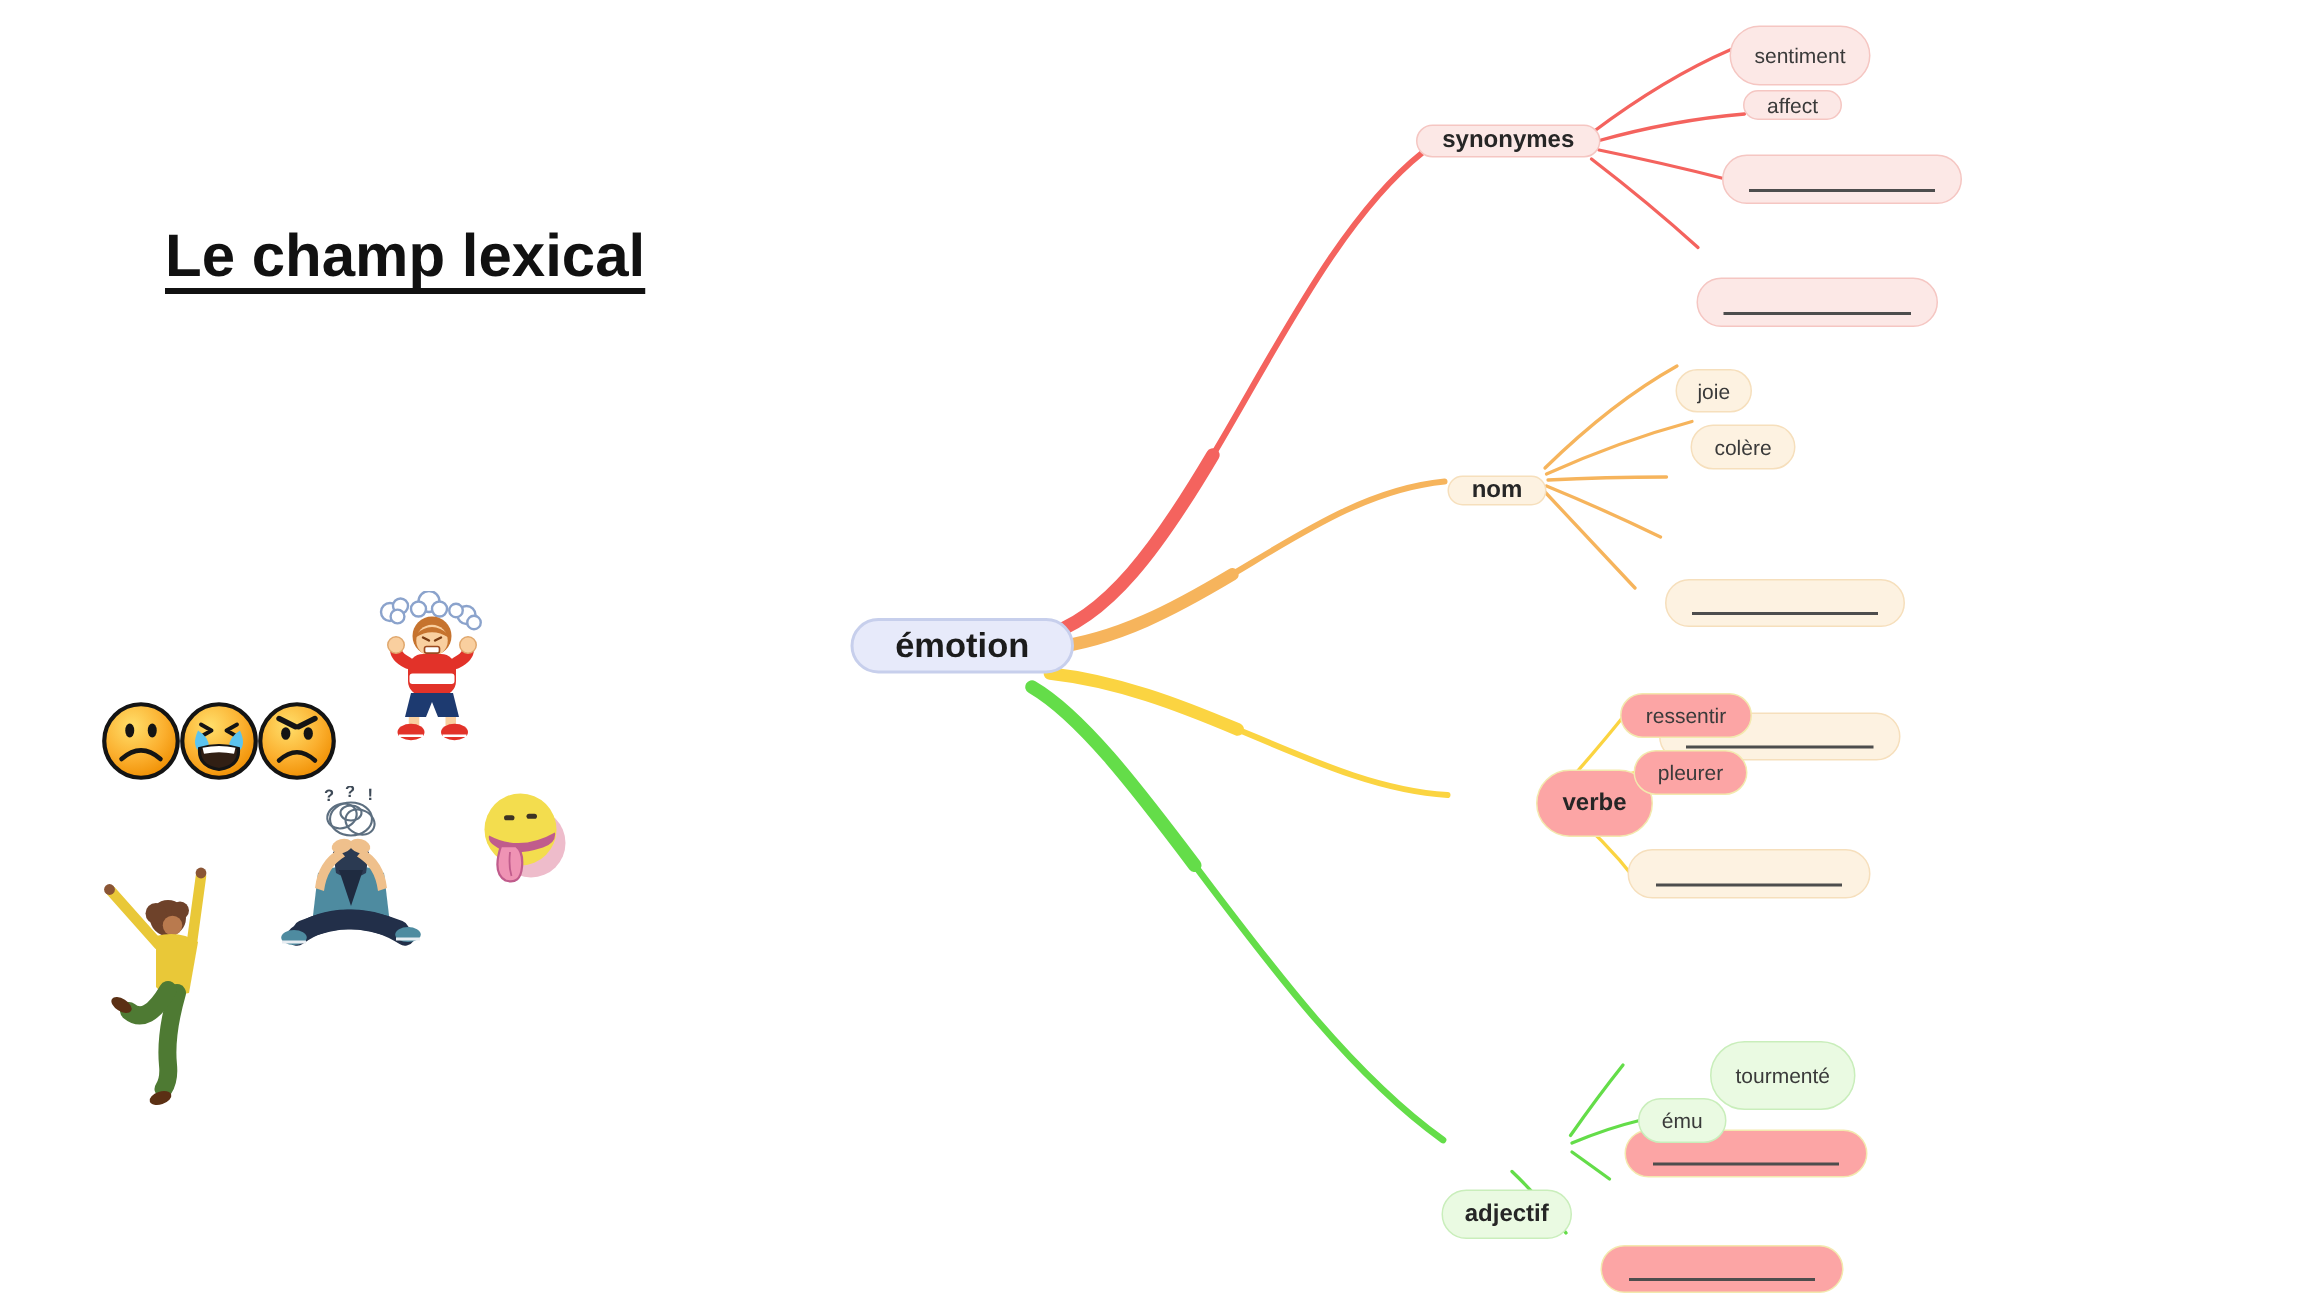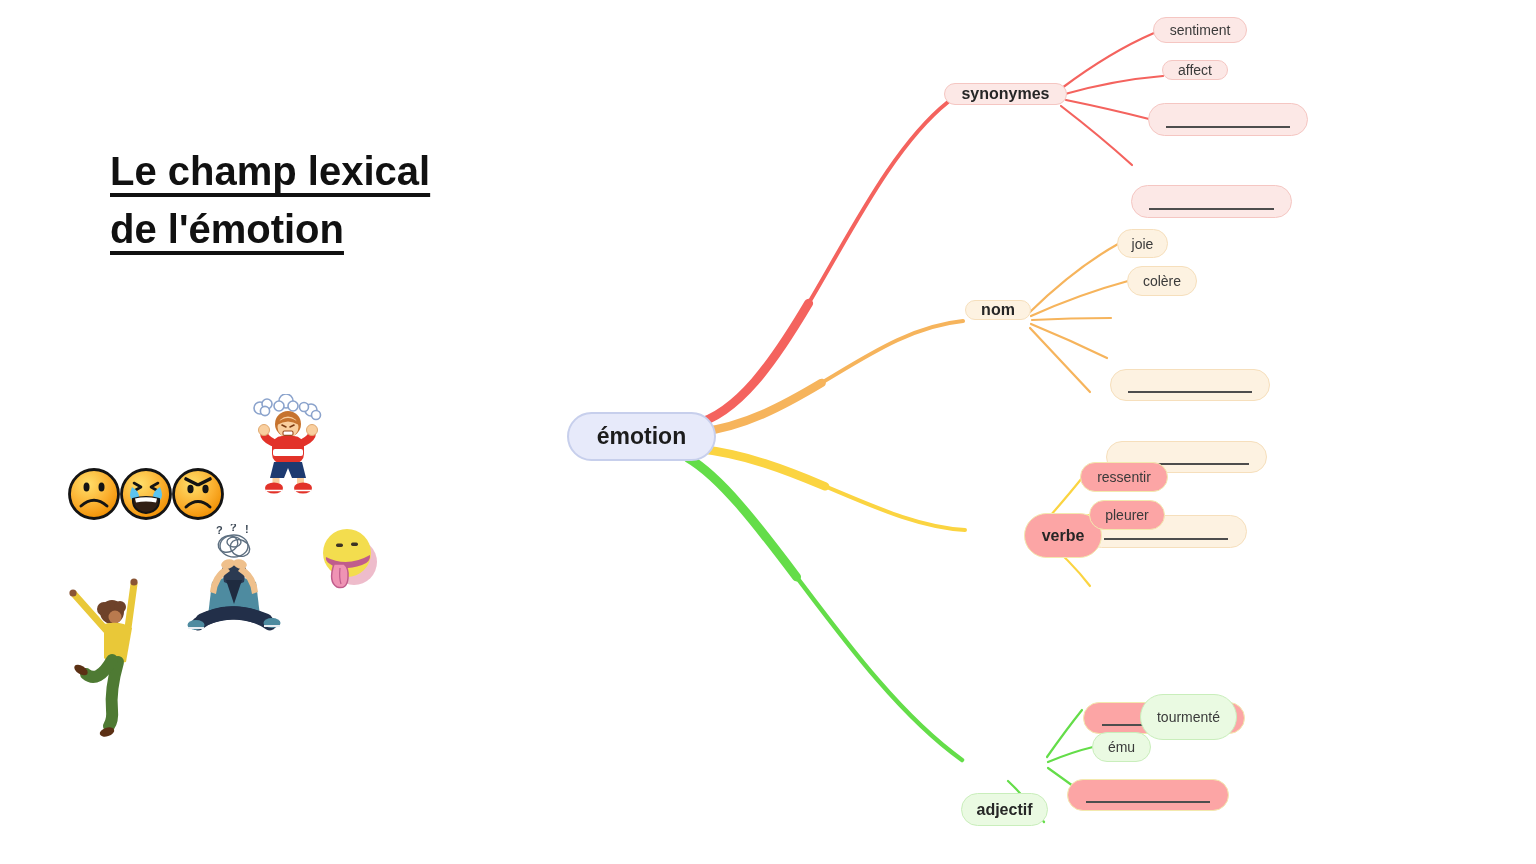--- a/index.html
+++ b/index.html
@@ -22,21 +22,21 @@
   .node{
     position:absolute;box-sizing:border-box;display:flex;align-items:center;justify-content:center;
     border-radius:999px;color:#333;white-space:nowrap;
   }
   .root{
     background:#e7eafa;border:2px solid #c7cfec;font-weight:700;font-size:23px;color:#1c1c1c;
   }
   .branch{font-weight:700;font-size:16px;color:#262626;}
   .child{font-size:14px;color:#3a3a3a;}
   .pink  {background:#fce8e6;border:1.5px solid #f5c6c2;}
-  .cream {background:#fdf2e1;border:1.5px solid #f6dfbc;}
+  .cream {background:#fdf2e1;border:1.5px solid #f6dfbc;margin-top:17px;}
   .lemon {background:#fca5a5;border:1.5px solid #f3e9ae;}
   .mint  {background:#eafae2;border:1.5px solid #c9eebb;}
   .blank{position:relative;}
   .fill-line{
     position:absolute;left:11%;right:11%;bottom:7px;height:0;
     border-bottom:2px solid #4d4d4d;
   }
   .illus{position:absolute;}
 </style>
 </head>
@@ -83,21 +83,20 @@
     <g fill="none" stroke="#64dd49" stroke-width="2.2" stroke-linecap="round">
       <path d="M1047,757 Q1066,730 1082,710"></path>
       <path d="M1048,762 Q1072,752 1093,747"></path>
       <path d="M1048,768 Q1062,778 1073,786"></path>
       <path d="M1008,781 Q1028,800 1044,822"></path>
     </g>
   </svg>
 
   <div class="title">
     <div class="tline">Le champ lexical</div>
-    <div class="tline">de l'émotion</div>
   </div>
 
   <svg class="illus" style="left:68px;top:466px" width="156" height="56" viewBox="0 0 156 56">
     <defs>
       <radialGradient id="eg" cx="38%" cy="30%" r="75%">
         <stop offset="0%" stop-color="#ffdf6b"></stop>
           <stop offset="60%" stop-color="#fbaf2e"></stop>
           <stop offset="100%" stop-color="#ef8d00"></stop>
       </radialGradient>
     </defs>
@@ -203,24 +202,24 @@
     <circle cx="53" cy="51" r="6.5" fill="#b97a4e"></circle>
     <path d="M42,58 Q58,54 70,62 L64,96 Q48,100 42,92 Z" fill="#e9c838"></path>
     <g fill="none" stroke="#4e7a33" stroke-width="12" stroke-linecap="round">
       <path d="M56,96 Q48,124 50,144 Q51,154 47,160"></path>
       <path d="M50,94 Q36,118 24,108"></path>
     </g>
     <ellipse cx="45" cy="166" rx="7.5" ry="4.2" fill="#5b3014" transform="rotate(-18 45 166)"></ellipse>
     <ellipse cx="19" cy="104" rx="7.5" ry="4.2" fill="#5b3014" transform="rotate(32 19 104)"></ellipse>
   </svg>
 
-  <div class="node root" style="left:567px;top:412px;width:149px;height:49px">émotion</div>
+  <div class="node root" style="left:567px;top:412px;width:149px;height:37px">émotion</div>
 
   <div class="node branch pink" style="left:944px;top:83px;width:123px;height:22px">synonymes</div>
-  <div class="node child pink" style="left:1153px;top:17px;width:94px;height:26px">sentiment</div>
+  <div class="node child pink" style="left:1153px;top:17px;width:94px;height:40px">sentiment</div>
   <div class="node child pink" style="left:1162px;top:60px;width:66px;height:20px">affect</div>
   <div class="node child pink blank" style="left:1148px;top:103px;width:160px;height:33px">
       <span class="fill-line"></span>
     </div>
   <div class="node child pink blank" style="left:1131px;top:152px;width:161px;height:33px">
       <span class="fill-line"></span>
     </div>
 
   <div class="node branch cream" style="left:965px;top:300px;width:66px;height:20px">nom</div>
   <div class="node child cream" style="left:1117px;top:229px;width:51px;height:29px">joie</div>

